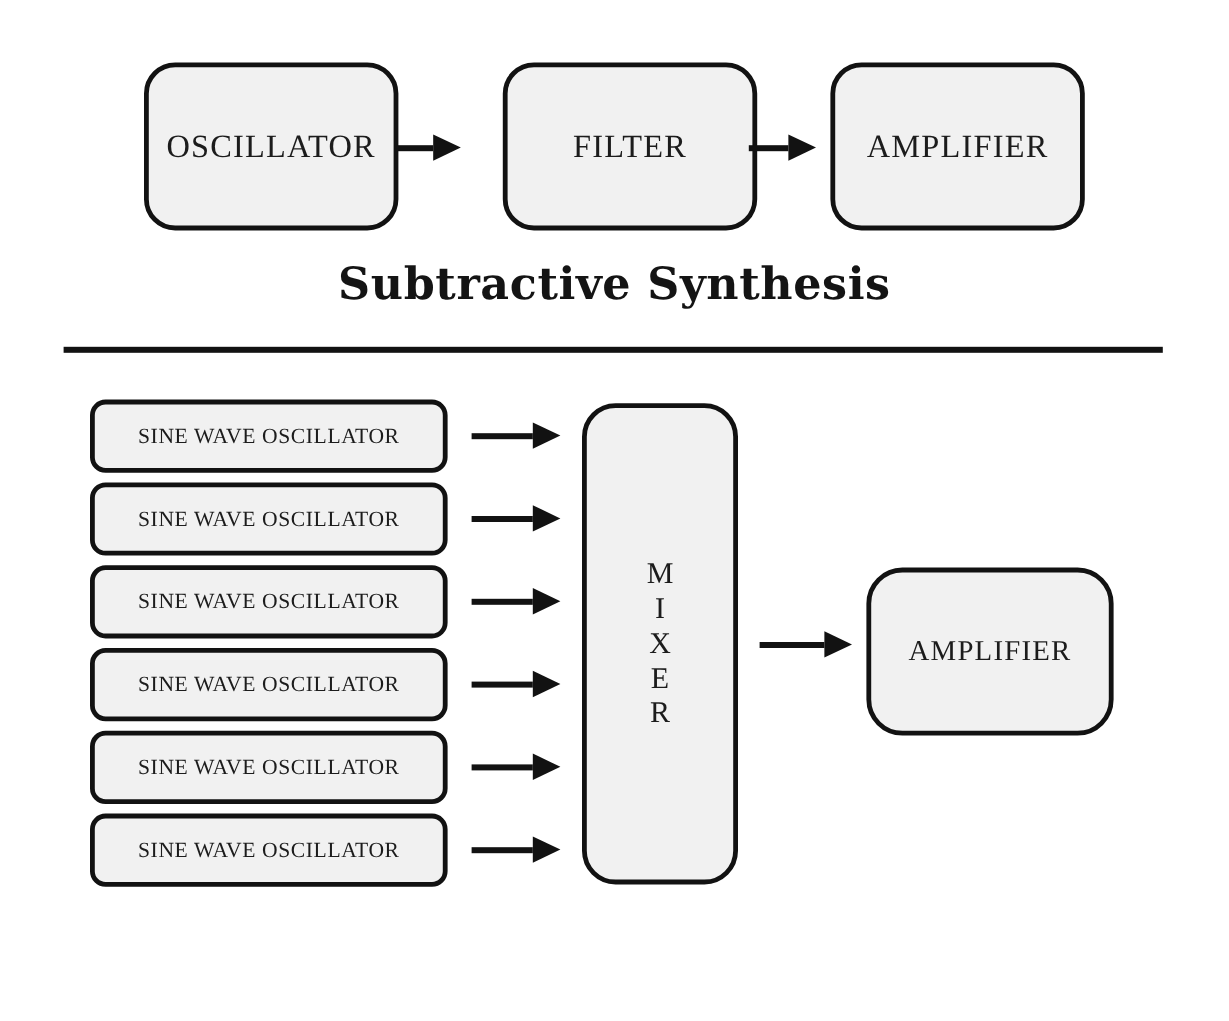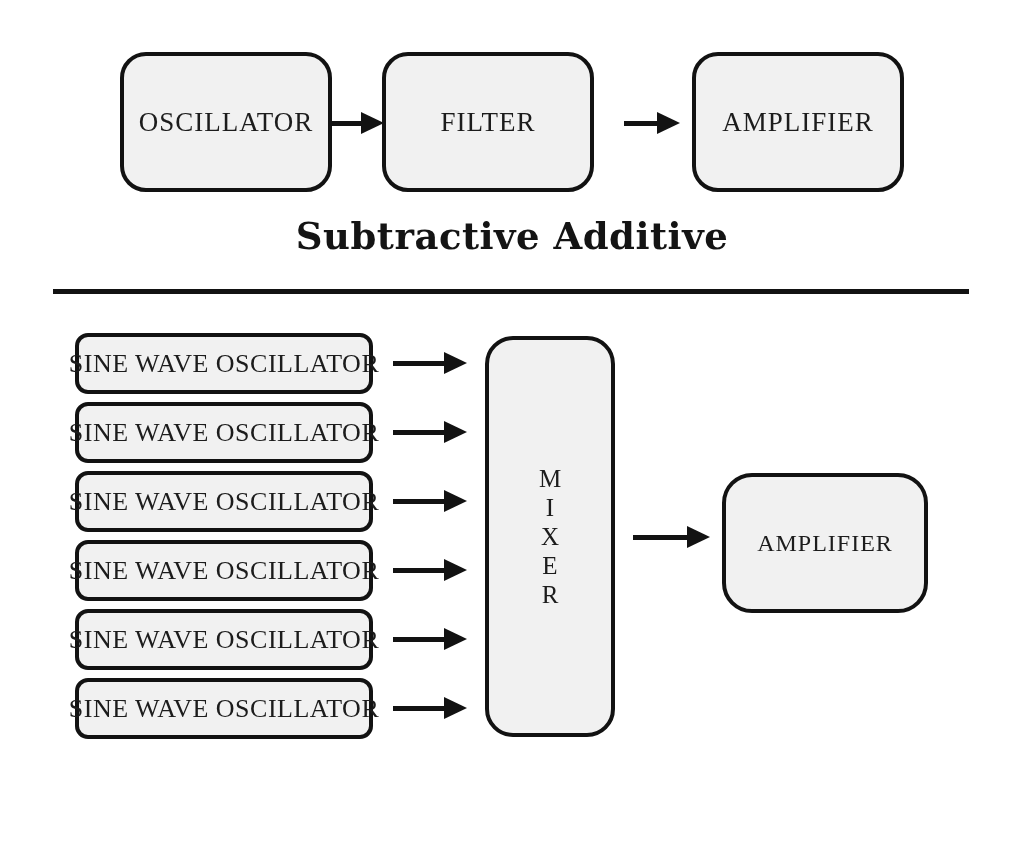--- a/index.html
+++ b/index.html
@@ -35,30 +35,30 @@
   
   .box-top {
     top: 52px;
     width: 212px;
     height: 140px;
     border-radius: 26px;
     font-size: 27px;
     letter-spacing: 1px;
   }
   .box-oscillator { left: 100px; margin-left: 20px; }
-  .box-filter     { left: 382px; }
+  .box-filter     { left: 419px; }
   .box-amplifier  { left: 692px; }
 
   
   .box-sine {
     left: 75px;
     width: 298px;
     height: 61px;
     border-radius: 13px;
-    font-size: 26px;
+    font-size: 18px;
     letter-spacing: 0.5px;
   }
 
   
   .box-mixer {
     left: 485px;
     top: 336px;
     width: 130px;
     height: 401px;
     border-radius: 28px;
@@ -144,21 +144,21 @@
   <div class="node box-top box-filter">
     <span class="label">FILTER</span>
   </div>
 
   <div class="arrow" style="left:624px; top:112px; width:56px;"></div>
 
   <div class="node box-top box-amplifier">
     <span class="label">AMPLIFIER</span>
   </div>
 
-  <div class="section-title title-subtractive">Subtractive Additive</div>
+  <div class="section-title title-subtractive">Subtractive Synthesis</div>
 
   <div class="divider"></div>
 
   <div class="node box-sine" style="top:333px;">
     <span class="label">SINE WAVE OSCILLATOR</span>
   </div>
   <div class="arrow" style="left:393px; top:352px; width:74px;"></div>
 
   <div class="node box-sine" style="top:402px;">
     <span class="label">SINE WAVE OSCILLATOR</span>

